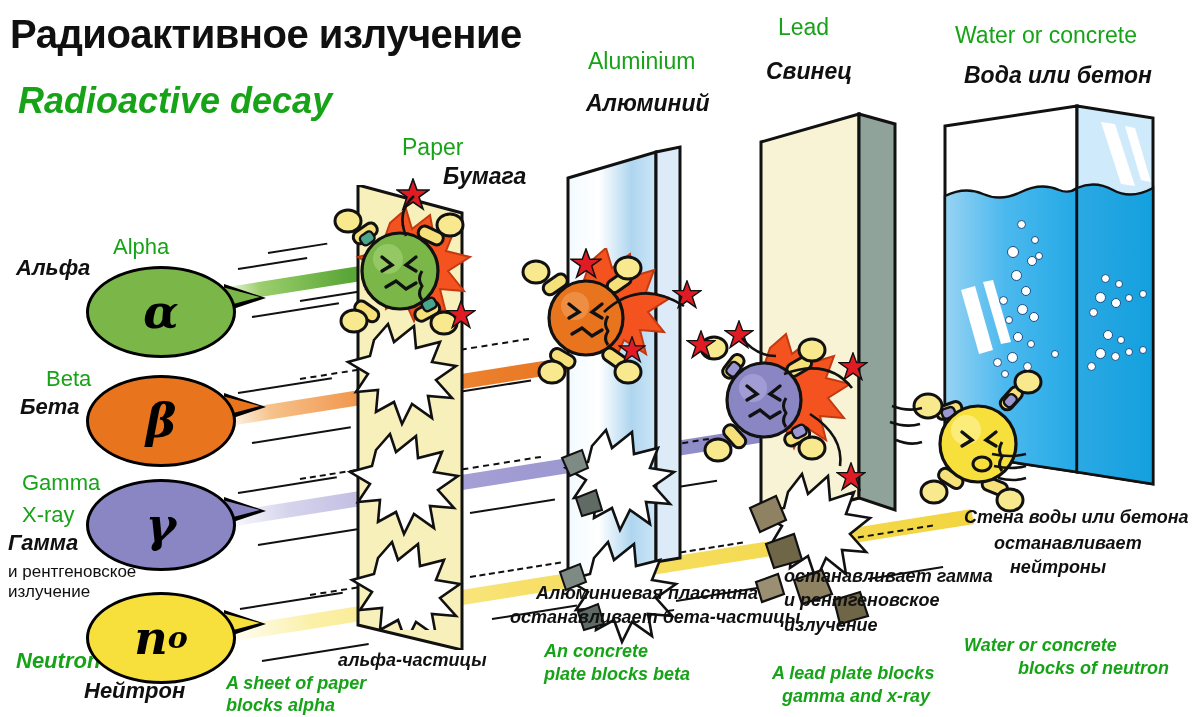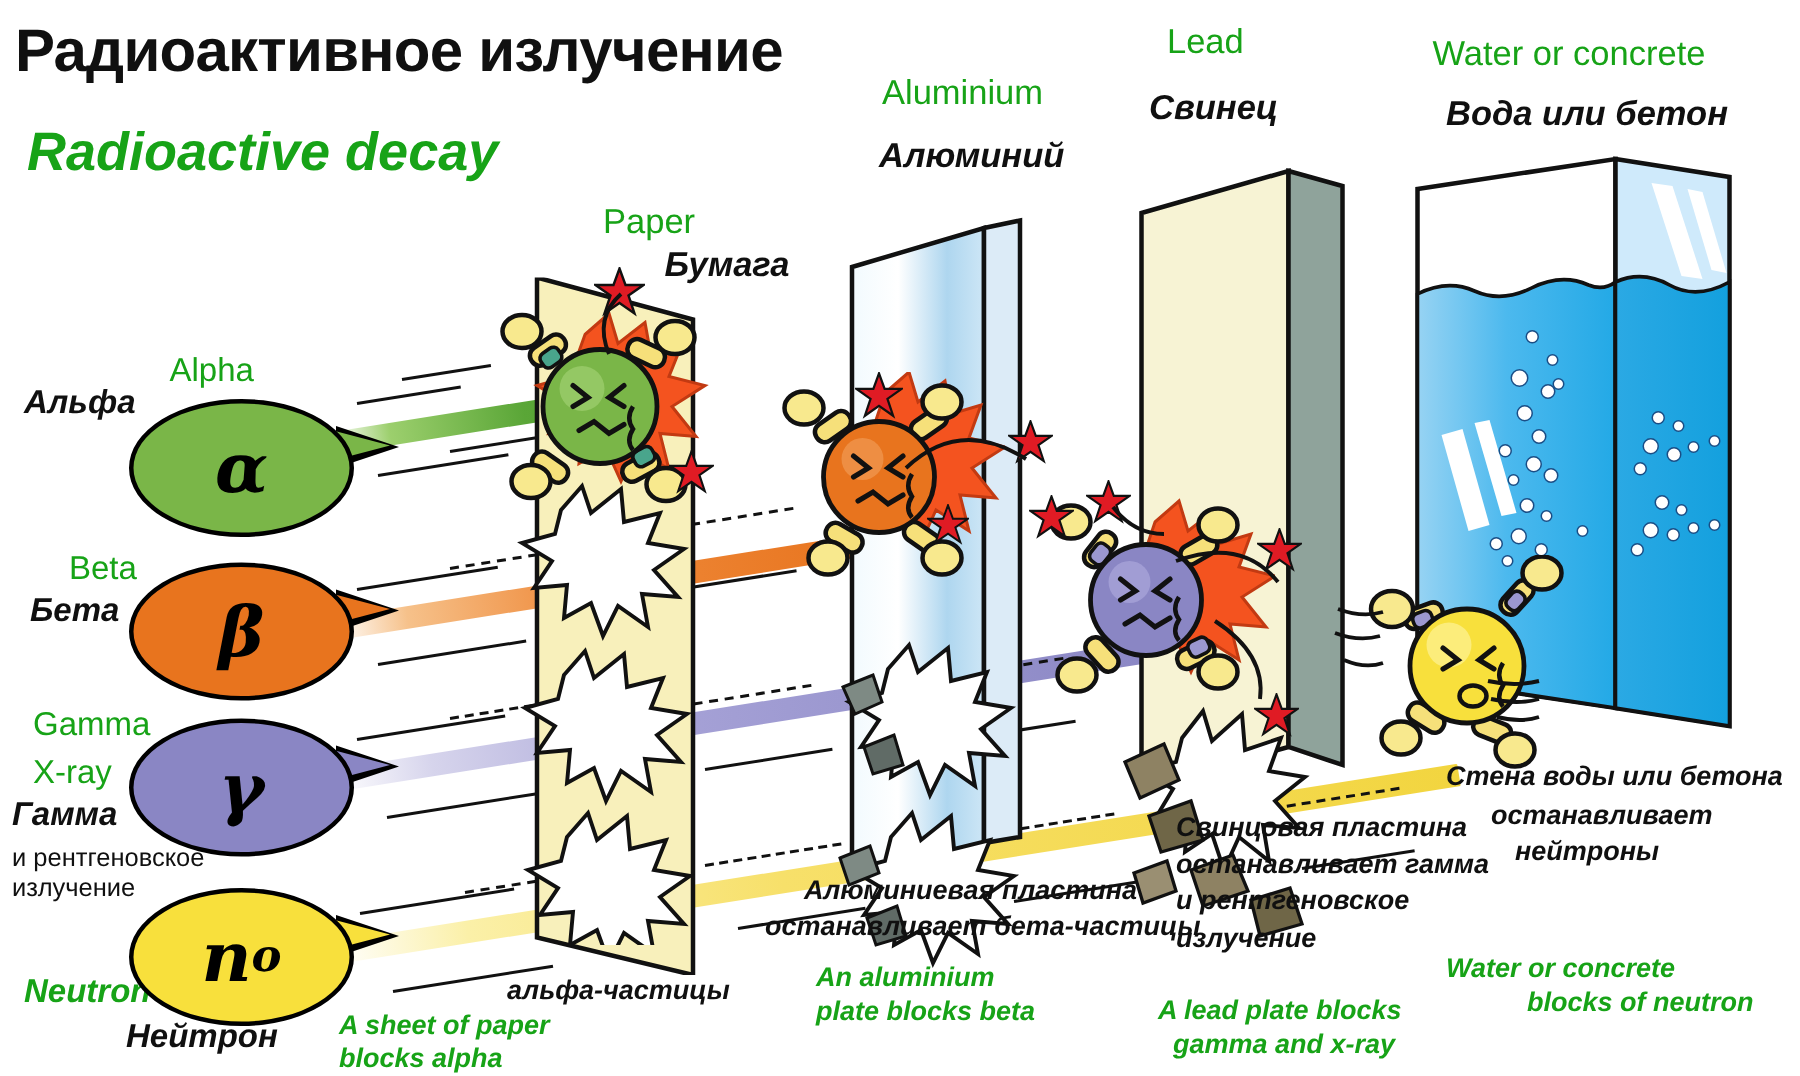--- a/index.html
+++ b/index.html
@@ -474,24 +474,23 @@
         <span class="sup">o</span>
     </div>
   </div>
 
   <div class="abs cap-ru" style="left:338px;top:649px;">альфа-частицы</div>
   <div class="abs cap-en" style="left:226px;top:672px;">A sheet of paper</div>
   <div class="abs cap-en" style="left:226px;top:694px;">blocks alpha</div>
 
   <div class="abs cap-ru" style="left:536px;top:582px;">Алюминиевая пластина</div>
   <div class="abs cap-ru" style="left:510px;top:606px;">останавливает бета-частицы</div>
-  <div class="abs cap-en" style="left:544px;top:640px;">An aluminium</div>
+  <div class="abs cap-en" style="left:544px;top:640px;">An concrete</div>
   <div class="abs cap-en" style="left:544px;top:663px;">plate blocks beta</div>
 
-  <div class="abs cap-ru" style="left:784px;top:540px;">Свинцовая пластина</div>
   <div class="abs cap-ru" style="left:784px;top:565px;">останавливает гамма</div>
   <div class="abs cap-ru" style="left:784px;top:589px;">и рентгеновское</div>
   <div class="abs cap-ru" style="left:784px;top:614px;">излучение</div>
   <div class="abs cap-en" style="left:772px;top:662px;">A lead plate blocks</div>
   <div class="abs cap-ru" style="left:964px;top:506px;">Стена воды или бетона</div>
 
   <div class="abs cap-en" style="left:782px;top:685px;">gamma and  x-ray</div>
   <div class="abs cap-ru" style="left:994px;top:532px;">останавливает</div>
   <div class="abs cap-ru" style="left:1010px;top:556px;">нейтроны</div>
   <div class="abs cap-en" style="left:964px;top:634px;">Water or concrete</div>

